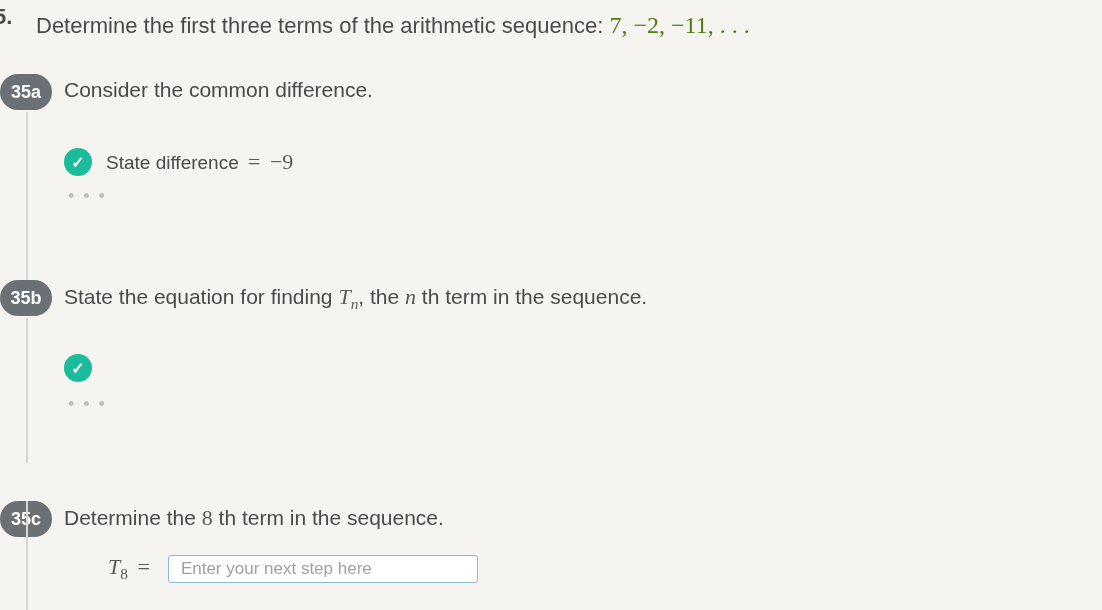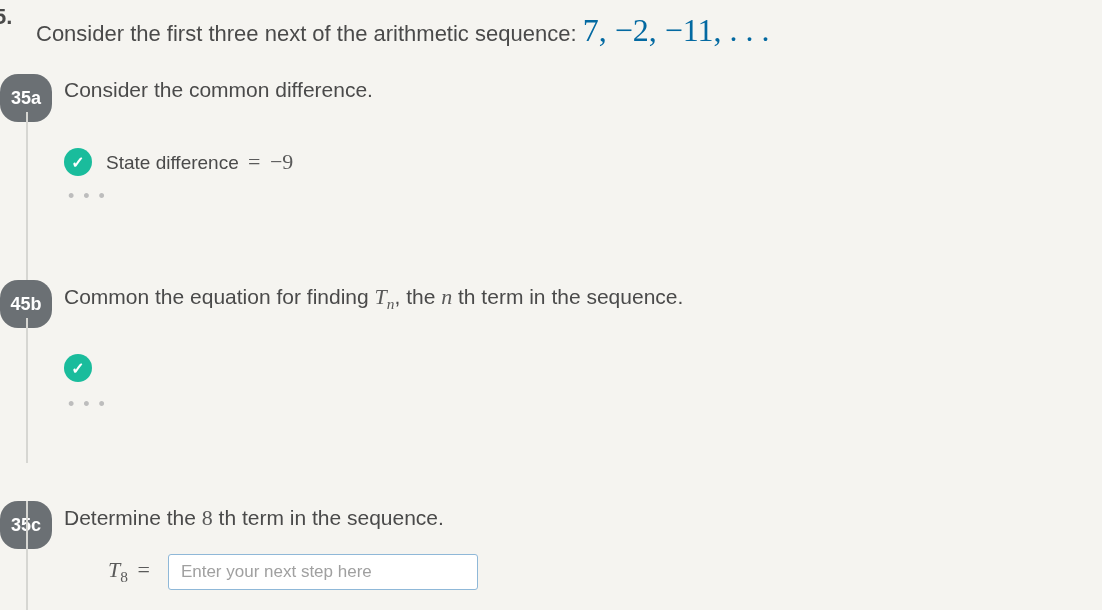--- a/index.html
+++ b/index.html
@@ -23,31 +23,31 @@
   .main-prompt {
     position: absolute;
     top: 12px;
     left: 36px;
     font-size: 22px;
     color: #4a4a4a;
   }
   .math-seq {
     font-family: "Times New Roman", serif;
     font-style: italic;
-    color: #0369a1;
-    font-size: 32px;
+    color: #4d7c0f;
+    font-size: 24px;
     font-weight: 400;
   }
   .math-seq .num { font-style: normal; }
   .badge {
     display: inline-flex;
     align-items: center;
     justify-content: center;
     width: 52px;
-    height: 48px;
+    height: 36px;
     border-radius: 18px;
     background: #6b7074;
     color: #fff;
     font-weight: 700;
     font-size: 18px;
   }
   .sub-q {
     position: absolute;
     left: 0;
   }
@@ -106,61 +106,61 @@
   }
   .input-row {
     position: absolute;
     left: 108px;
     display: flex;
     align-items: center;
     gap: 14px;
   }
   .answer-input {
     width: 310px;
-    height: 36px;
+    height: 28px;
     border: 1px solid #8fb8d8;
     border-radius: 3px;
     background: #fff;
     padding: 0 12px;
     font-size: 17px;
     color: #8a8a8a;
     outline: none;
     font-family: inherit;
   }
   .answer-input::placeholder {
     color: #a0a0a0;
   }
 </style>
 </head>
 <body>
 
 <span class="q-number-main">5.</span>
 
 <div class="main-prompt">
-  <span>Consider the first three next of the arithmetic sequence: </span>
+  <span>Determine the first three terms of the arithmetic sequence: </span>
   <span class="math-seq"><span class="num">7, −2, −11, . . .</span></span>
 </div>
 
 <div class="sub-q" style="top:74px;">
   <span class="badge">35a</span>
   <span class="sub-text">Consider the common difference.</span>
 </div>
 <div class="vline" style="top:112px; height:168px;"></div>
 <div class="answer-row" style="top:148px;">
   <span class="check-circle">✓</span>
   <span class="ans-text">
     <span>State difference </span><span class="math"><span class="op">=</span><span class="num" style="color:#5a5a5a;"> −9</span></span>
   </span>
 </div>
 <div class="dots" style="top:186px;">• • •</div>
 
 <div class="sub-q" style="top:280px;">
-  <span class="badge">45b</span>
+  <span class="badge">35b</span>
   <span class="sub-text">
-    <span>Common the equation for finding </span><span class="math"><span>T</span><span class="sub">n</span></span><span>, the </span><span class="math">n</span><span> th term in the sequence.</span>
+    <span>State the equation for finding </span><span class="math"><span>T</span><span class="sub">n</span></span><span>, the </span><span class="math">n</span><span> th term in the sequence.</span>
   </span>
 </div>
 <div class="vline" style="top:318px; height:145px;"></div>
 <div class="answer-row" style="top:354px;">
   <span class="check-circle">✓</span>
 </div>
 <div class="dots" style="top:394px;">• • •</div>
 
 <div class="sub-q" style="top:463px;margin-top:38px;">
   <span class="badge">35c</span>

